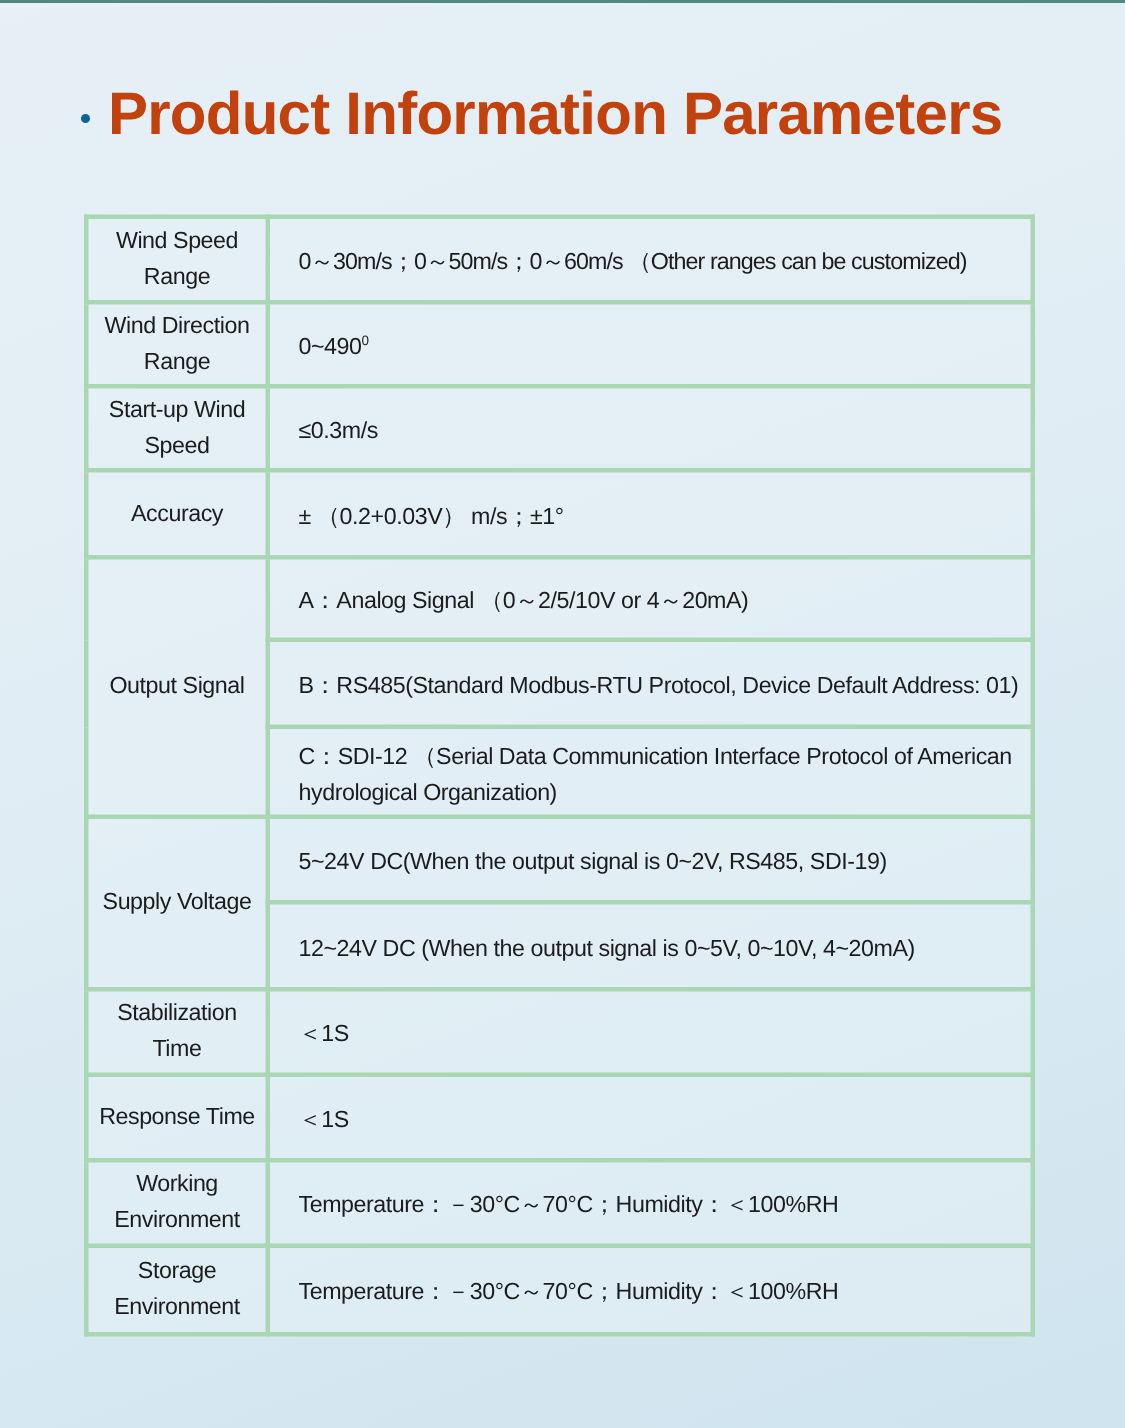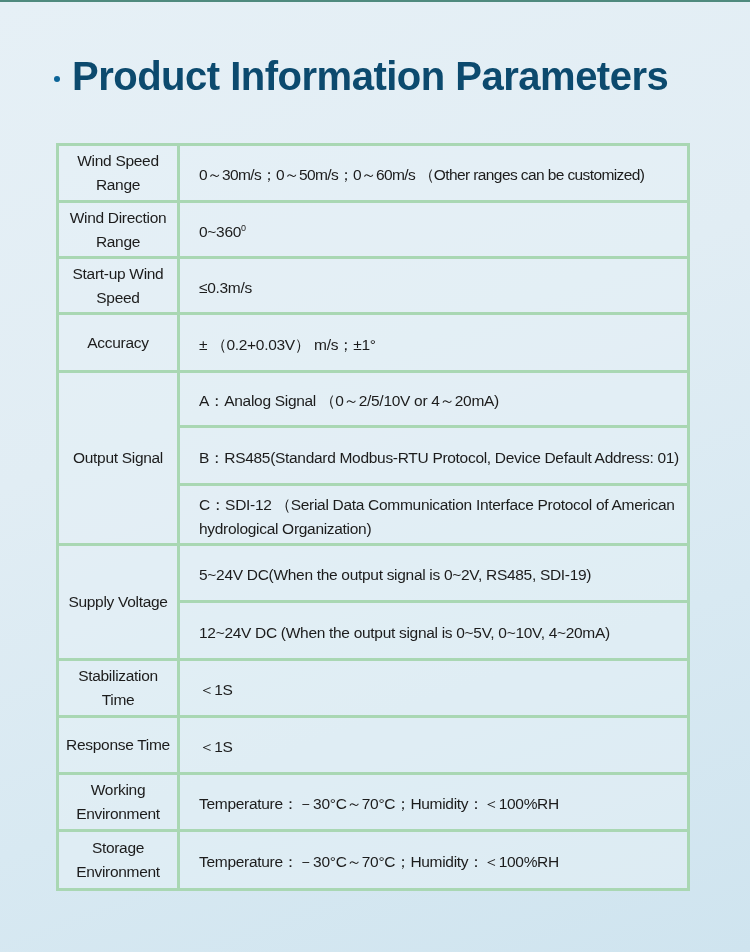--- a/index.html
+++ b/index.html
@@ -13,21 +13,21 @@
     .top-bar {
       position: absolute; left: 0; top: 0; width: 750px; height: 2px;
       background: #4f8a7e;
     }
     .title {
       position: absolute; left: 54px; top: 54px;
       font-family: "Liberation Sans", sans-serif;
       font-weight: bold;
       font-size: 40px;
       letter-spacing: -0.5px;
-      color: #0c4a6e;
+      color: #c2410c;
       display: flex; align-items: center;
       white-space: nowrap;
     }
     .title .bullet {
       display: inline-block; width: 6px; height: 6px; border-radius: 50%;
       background: #0b6498; margin-right: 12px; margin-top: 4px;
     }
     .spec-table {
       position: absolute; left: 56px; top: 143px; width: 634px;
       border-collapse: collapse;
@@ -64,21 +64,21 @@
 </h1>
 
 <table class="spec-table">
   <tbody>
     <tr style="height:57px">
       <td class="label">Wind Speed Range</td>
       <td class="value" style="padding-right:0;white-space:nowrap;letter-spacing:-0.6px">0～30m/s；0～50m/s；0～60m/s （Other ranges can be customized)</td>
     </tr>
     <tr style="height:56px">
       <td class="label">Wind Direction Range</td>
-      <td class="value"><span>0~360</span><sup>0</sup></td>
+      <td class="value"><span>0~490</span><sup>0</sup></td>
     </tr>
     <tr style="height:56px">
       <td class="label">Start-up Wind Speed</td>
       <td class="value">≤0.3m/s</td>
     </tr>
     <tr style="height:58px">
       <td class="label">Accuracy</td>
       <td class="value">± （0.2+0.03V） m/s；±1°</td>
     </tr>
     <tr style="height:55px">

